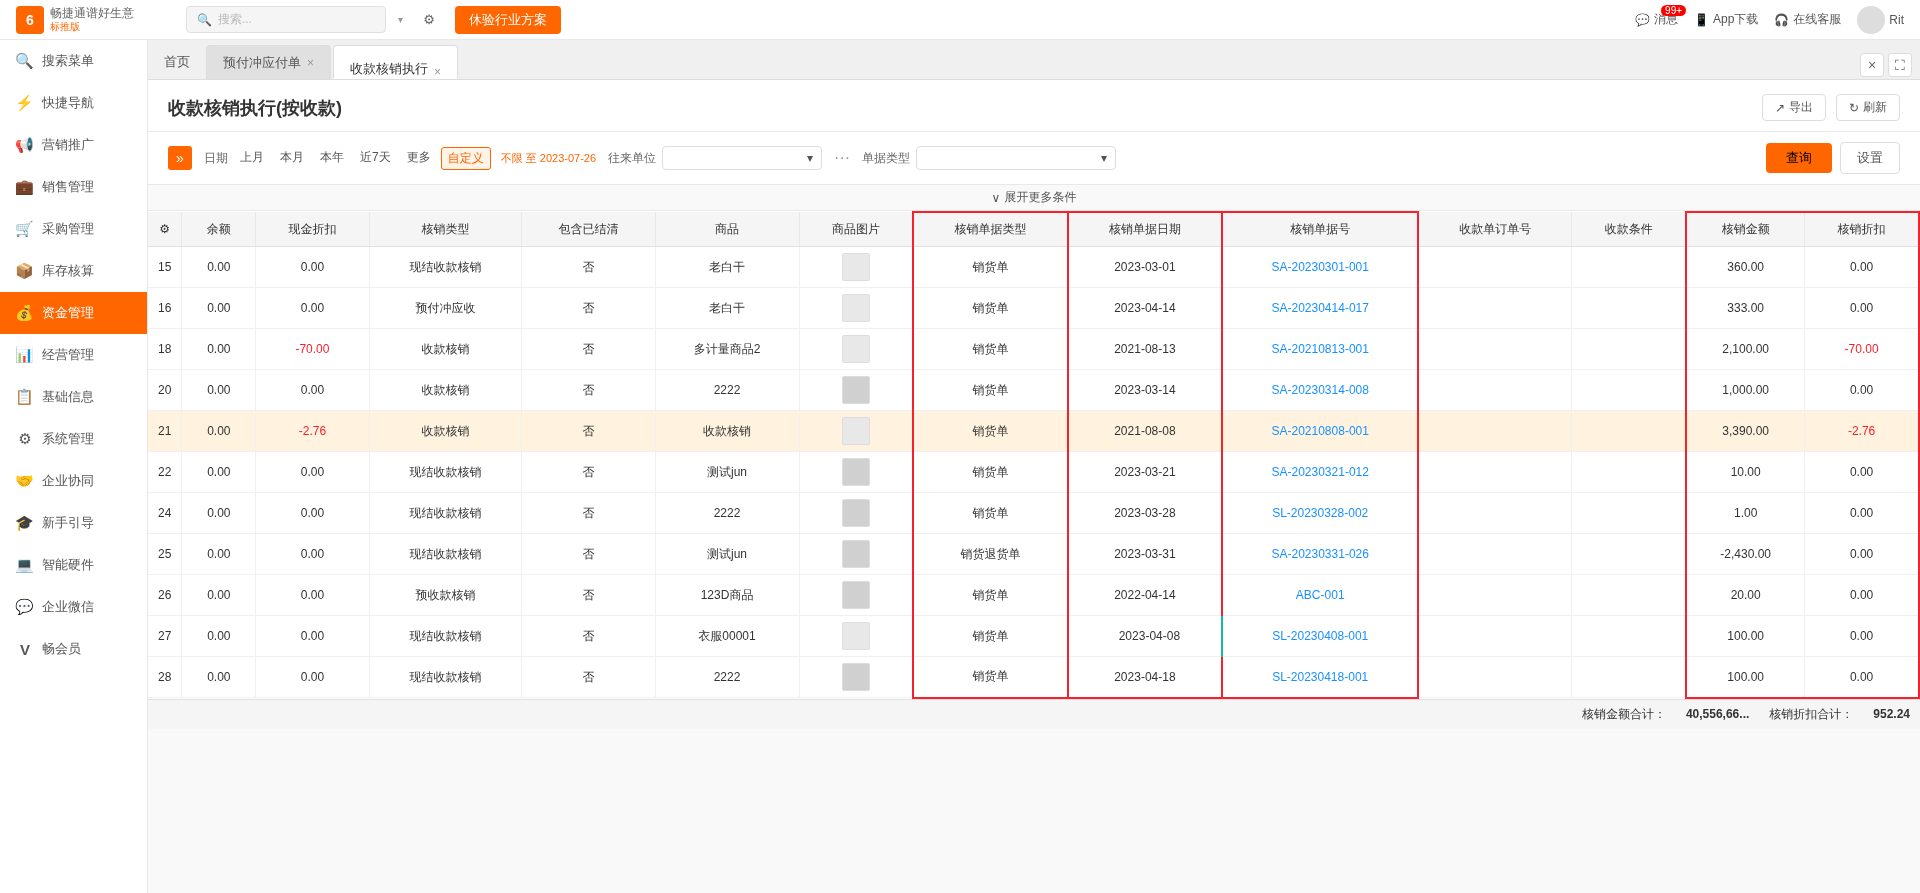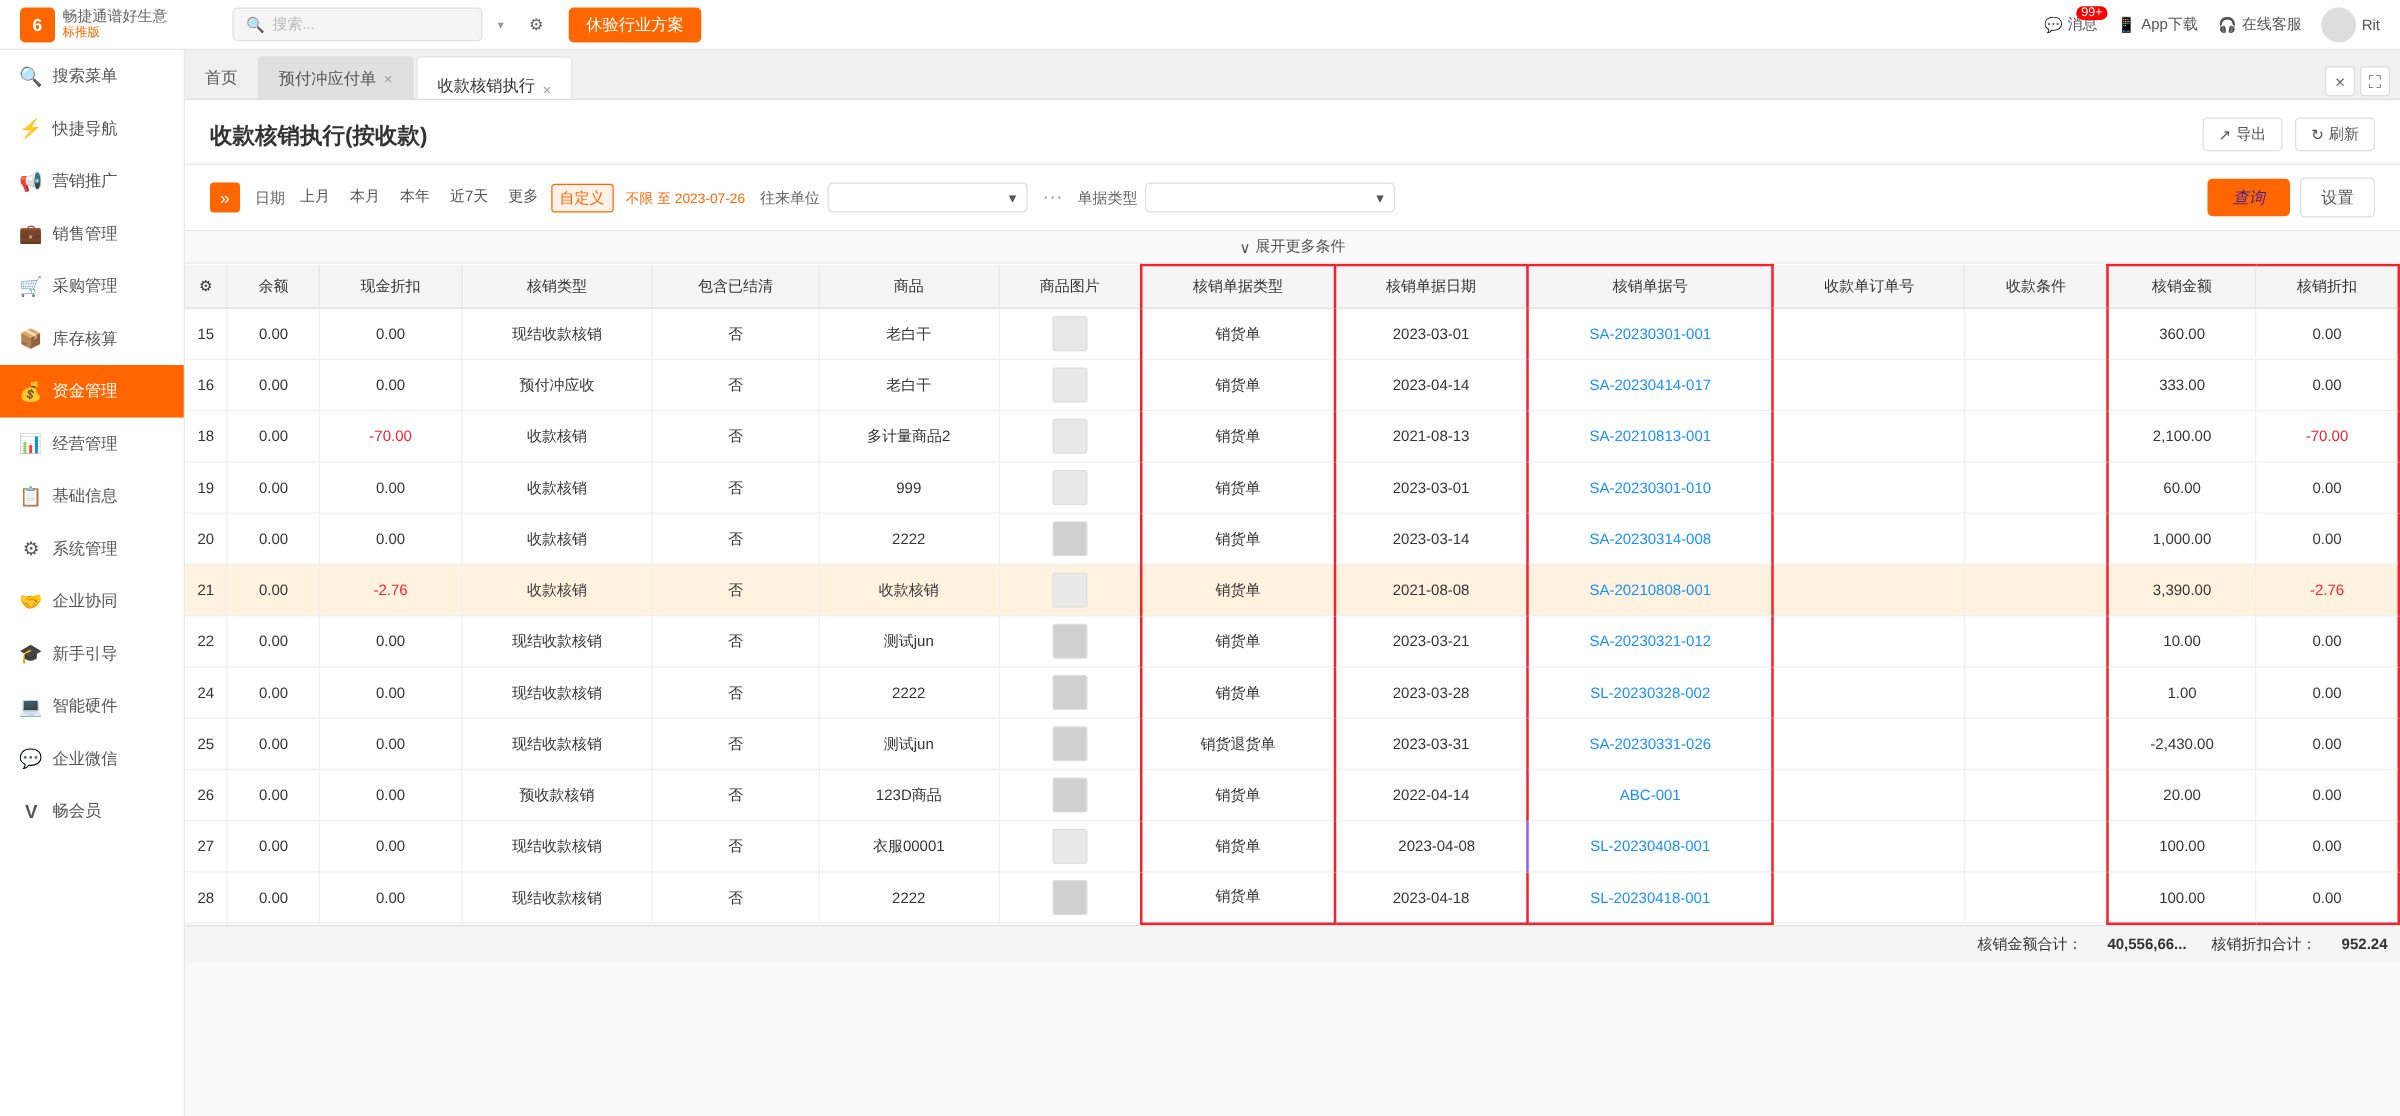--- a/index.html
+++ b/index.html
@@ -47,21 +47,21 @@
 
     
     .filter-bar { background: #fff; padding: 10px 20px; border-bottom: 1px solid #e8e8e8; display: flex; align-items: center; gap: 12px; flex-wrap: wrap; }
     .filter-expand-btn { width: 24px; height: 24px; background: #ff6600; color: #fff; border: none; border-radius: 3px; cursor: pointer; display: flex; align-items: center; justify-content: center; font-size: 14px; }
     .filter-section { display: flex; align-items: center; gap: 6px; }
     .filter-label { color: #666; font-size: 12px; white-space: nowrap; }
     .filter-date-options { display: flex; gap: 4px; flex-wrap: wrap; }
     .filter-date-btn { font-size: 12px; color: #555; cursor: pointer; padding: 2px 6px; border-radius: 3px; }
     .filter-date-btn.active { background: #fff3e8; color: #f60; border: 1px solid #f60; }
     .filter-select { border: 1px solid #ddd; border-radius: 4px; padding: 4px 8px; font-size: 12px; color: #555; min-width: 120px; background: #fff; display: flex; align-items: center; justify-content: space-between; cursor: pointer; }
-    .btn-query { background: #ff6600; color: #4c1d95; border: none; border-radius: 4px; padding: 6px 20px; font-size: 13px; cursor: pointer; font-style: italic; }
+    .btn-query { background: #ff6600; color: #000000; border: none; border-radius: 4px; padding: 6px 20px; font-size: 13px; cursor: pointer; }
     .btn-settings { border: 1px solid #ddd; background: #fff; border-radius: 4px; padding: 6px 16px; font-size: 13px; cursor: pointer; color: #555; }
     .filter-dots { color: #999; font-size: 16px; }
 
     
     .expand-row { background: #f9f9f9; border-bottom: 1px solid #e8e8e8; text-align: center; padding: 4px; }
     .expand-btn { font-size: 12px; color: #555; cursor: pointer; display: inline-flex; align-items: center; gap: 4px; }
 
     
     .table-wrap { background: #fff; overflow-x: auto; }
     table { width: 100%; border-collapse: collapse; font-size: 12px; }
@@ -333,36 +333,20 @@
       <td><span class="img-placeholder "></span></td>
       <td style="border-left:2px solid #f5222d;border-right:2px solid #f5222d;">销货单</td>
       <td style="border-left:2px solid #f5222d;border-right:2px solid #f5222d;">2021-08-13</td>
       <td style="border-left:2px solid #f5222d;border-right:2px solid #f5222d;"><a class="link-text">SA-20210813-001</a></td>
       <td></td>
       <td></td>
       <td style="border-left:2px solid #f5222d;" class="">2,100.00</td>
       <td style="border-right:2px solid #f5222d;" class="negative">-70.00</td>
     </tr>
               <tr>
-      <td>19</td>
-      <td>0.00</td>
-      <td class="">0.00</td>
-      <td>收款核销</td>
-      <td>否</td>
-      <td>999</td>
-      <td><span class="img-placeholder "></span></td>
-      <td style="border-left:2px solid #f5222d;border-right:2px solid #f5222d;">销货单</td>
-      <td style="border-left:2px solid #f5222d;border-right:2px solid #f5222d;">2023-03-01</td>
-      <td style="border-left:2px solid #f5222d;border-right:2px solid #f5222d;"><a class="link-text">SA-20230301-010</a></td>
-      <td></td>
-      <td></td>
-      <td style="border-left:2px solid #f5222d;" class="">60.00</td>
-      <td style="border-right:2px solid #f5222d;" class="">0.00</td>
-    </tr>
-              <tr>
       <td>20</td>
       <td>0.00</td>
       <td class="">0.00</td>
       <td>收款核销</td>
       <td>否</td>
       <td>2222</td>
       <td><span class="img-placeholder has-img"></span></td>
       <td style="border-left:2px solid #f5222d;border-right:2px solid #f5222d;">销货单</td>
       <td style="border-left:2px solid #f5222d;border-right:2px solid #f5222d;">2023-03-14</td>
       <td style="border-left:2px solid #f5222d;border-right:2px solid #f5222d;"><a class="link-text">SA-20230314-008</a></td>
@@ -453,21 +437,21 @@
     </tr>
               <tr>
       <td>27</td>
       <td>0.00</td>
       <td class="">0.00</td>
       <td>现结收款核销</td>
       <td>否</td>
       <td>衣服00001</td>
       <td><span class="img-placeholder "></span></td>
       <td style="border-left:2px solid #f5222d;border-right:2px solid #f5222d;">销货单</td>
-      <td style="border-left:2px solid #f5222d;border-right:2px solid #8b5cf6;padding-left:19px;">2023-04-08</td>
+      <td style="border-left:2px solid #f5222d;border-right:2px solid #14b8a6;padding-left:19px;">2023-04-08</td>
       <td style="border-left:2px solid #f5222d;border-right:2px solid #f5222d;"><a class="link-text">SL-20230408-001</a></td>
       <td></td>
       <td></td>
       <td style="border-left:2px solid #f5222d;" class="">100.00</td>
       <td style="border-right:2px solid #f5222d;" class="">0.00</td>
     </tr>
               <tr>
       <td>28</td>
       <td>0.00</td>
       <td class="">0.00</td>

